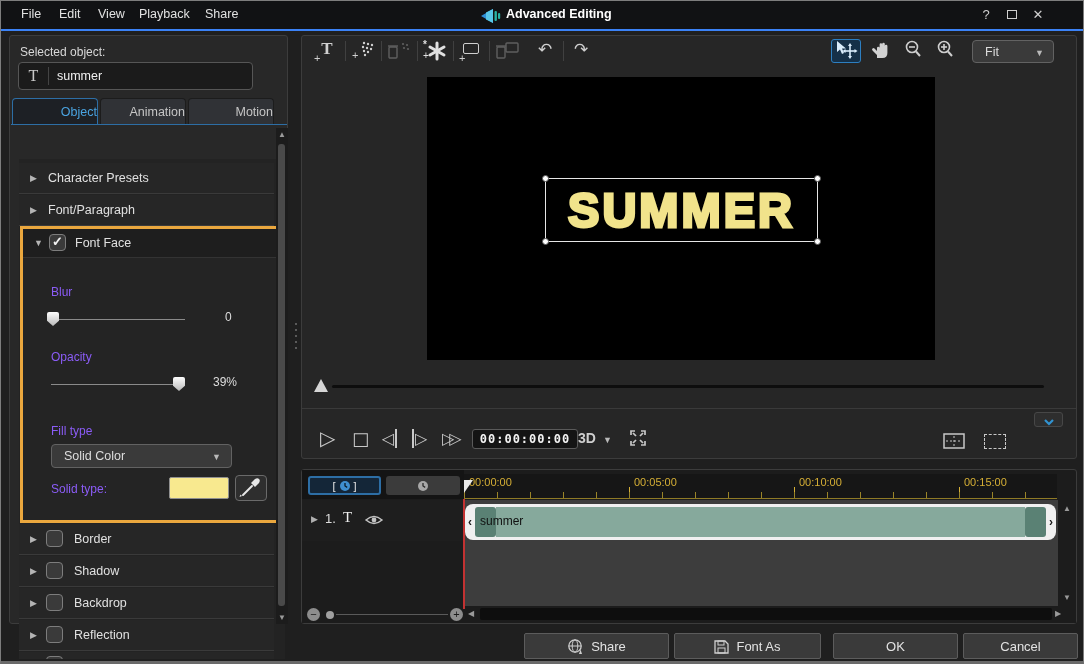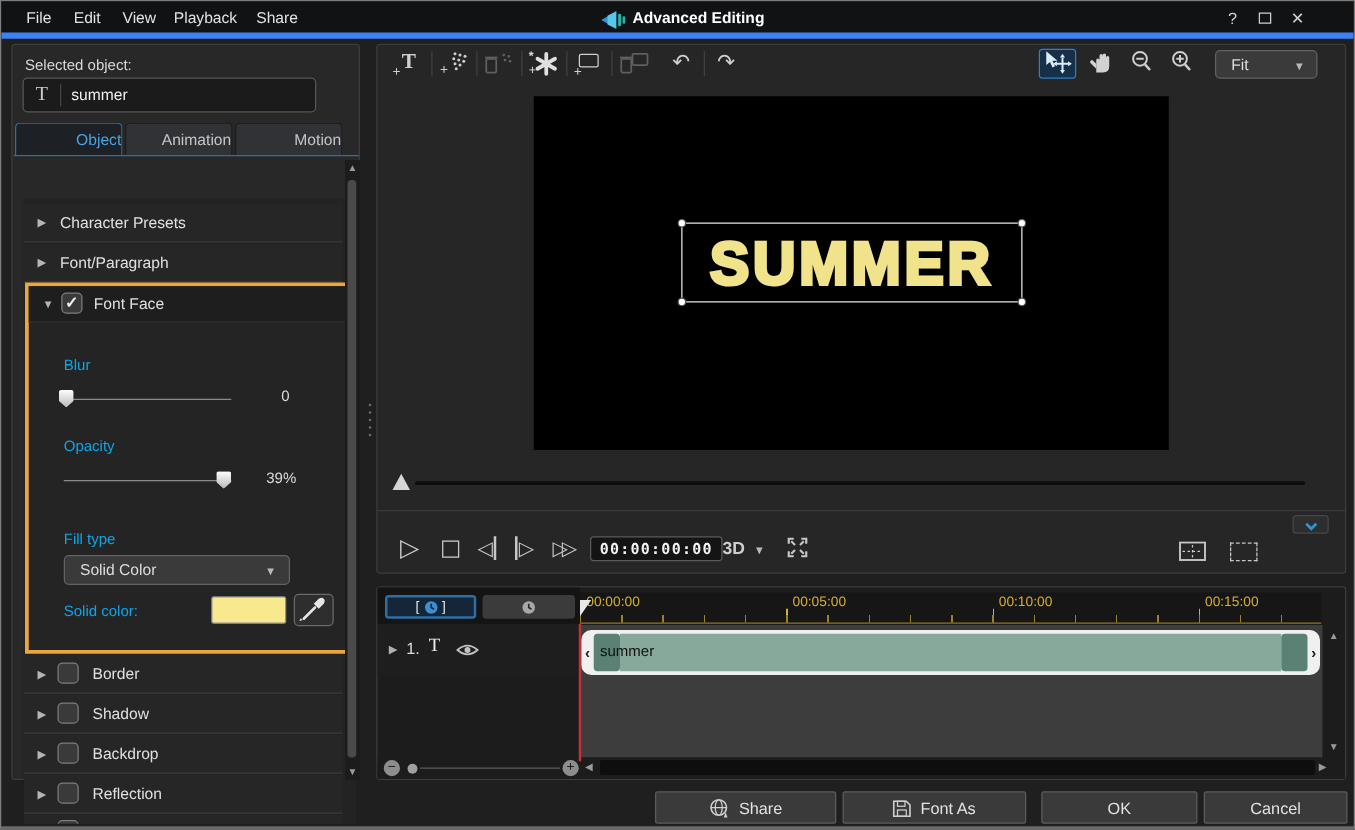--- a/index.html
+++ b/index.html
@@ -2,21 +2,21 @@
 <html><head>
 <meta charset="utf-8">
 <style>
   html,body{margin:0;padding:0;background:#3a3a3a;}
   *{box-sizing:border-box;font-family:"Liberation Sans",sans-serif;}
   .window{position:relative;width:1084px;height:664px;background:#1f1f1f;overflow:hidden;
           border:1px solid #7d7d7d;border-bottom:3px solid #6a6a6a;}
   .abs{position:absolute;}
   .txt{color:#d8d8d8;font-size:12px;}
   
-  .titlebar{left:0;top:0;width:100%;height:30px;background:#111214;border-bottom:5px solid #3b82f6;}
+  .titlebar{left:0;top:0;width:100%;height:30px;background:#111214;border-bottom:2px solid #3b82f6;}
   .menu-item{position:absolute;top:6px;color:#e2e2e2;font-size:12.5px;cursor:default;}
   .app-title{position:absolute;top:6px;color:#fff;font-size:12.5px;font-weight:bold;}
   .winctl{position:absolute;top:4px;width:22px;height:20px;color:#cfcfcf;font-size:13px;
           text-align:center;line-height:20px;}
   .maxbox{display:inline-block;width:10px;height:9px;border:1.5px solid #cfcfcf;margin-top:5px;}
   
   .lpanel{left:8px;top:34px;width:279px;height:589px;background:#282828;border:1px solid #3c3c3c;border-radius:3px;}
   .objinput{left:16px;top:60px;width:235px;height:28px;background:#1b1b1b;border:1px solid #565656;border-radius:4px;display:flex;align-items:center;}
   .objinput .tcell{width:30px;text-align:center;color:#c9c9c9;font-family:"Liberation Serif",serif;font-size:16px;border-right:1px solid #444;}
   .objinput input{flex:1;background:transparent;border:none;outline:none;color:#f0f0f0;font-size:12.5px;padding:0 8px;}
@@ -24,21 +24,21 @@
   .tab.inactive{background:#303236;color:#c5c5c5;border:1px solid #1c1c1c;border-bottom:none;}
   .tab.active{background:#1d2025;color:#4aa3e0;border:1px solid #2d6ea5;border-bottom:none;}
   .accordion{left:9px;top:123px;width:266px;height:500px;background:#232323;overflow:hidden;}
   .sec-row{position:absolute;left:0;width:255px;height:31px;border-bottom:1px solid #3a3a3a;background:#262626;}
   .sec-arrow{position:absolute;left:11px;top:10px;color:#b5b5b5;font-size:9px;}
   .sec-label{position:absolute;left:29px;top:8px;color:#e0e0e0;font-size:12.5px;}
   .cb{position:absolute;width:17px;height:17px;border:1px solid #7d7d7d;border-radius:4px;background:#3a3a3a;}
   .cb.checked::after{content:"✓";position:absolute;left:2px;top:-1px;color:#f2f2f2;font-size:13px;font-weight:bold;}
   .hl-box{position:absolute;left:1px;top:67px;width:262px;height:297px;border:3px solid #eaa73e;background:#242424;}
   .ff-head{position:absolute;left:0;top:0;width:100%;height:29px;background:#1e1e1e;border-bottom:1px solid #333;}
-  .ctl-label{position:absolute;color:#0ea5e9;font-size:12px;}
+  .ctl-label{position:absolute;color:#8b5cf6;font-size:12px;}
   .slider-track{position:absolute;width:134px;height:1px;background:#8a8a8a;}
   .slider-thumb{position:absolute;width:12px;height:14px;background:linear-gradient(#fdfdfd,#b9b9b9);
      clip-path:polygon(0 0,100% 0,100% 62%,50% 100%,0 62%);border-radius:2px;}
   .dropdown{position:absolute;background:#3a3a3a;border:1px solid #626262;border-radius:4px;color:#dddddd;font-size:12.5px;}
   .dd-arrow{position:absolute;color:#b9b9b9;font-size:9px;}
   .swatch{position:absolute;border:1px solid #909090;border-radius:2px;}
   .toolbtn-sm{position:absolute;background:#2e2e2e;border:1px solid #6a6a6a;border-radius:4px;}
   .scrollbar-v{position:absolute;background:#1c1c1c;}
   .sb-arrow{position:absolute;color:#9a9a9a;font-size:8px;width:100%;text-align:center;}
   .sb-thumb{position:absolute;left:2px;width:7px;background:#4a4a4a;border-radius:3px;}
@@ -139,21 +139,21 @@
         <div class="slider-track" style="left:28px;top:155px"></div>
         <div class="slider-thumb" style="left:150px;top:148px"></div>
         <span class="ctl-label" style="left:190px;top:146px;color:#dddddd">39%</span>
 
         <span class="ctl-label" style="left:28px;top:195px">Fill type</span>
         <div class="dropdown" style="left:28px;top:215px;width:181px;height:24px">
           <span style="position:absolute;left:12px;top:4px">Solid Color</span>
           <span class="dd-arrow" style="right:10px;top:7px">▼</span>
         </div>
 
-        <span class="ctl-label" style="left:28px;top:253px">Solid color:</span>
+        <span class="ctl-label" style="left:28px;top:253px">Solid type:</span>
         <div class="swatch" style="left:146px;top:248px;width:60px;height:22px;background:#f8e98f"></div>
         <div class="toolbtn-sm" style="left:212px;top:246px;width:32px;height:26px">
           <svg width="30" height="24" viewBox="0 0 30 24">
             <path d="M7 19 L16 10" stroke="#e6e6e6" stroke-width="2" stroke-linecap="round"></path>
             <path d="M15 7 l4 -4 q2.5 -1.5 4 0 t0 4 l-4 4 z" fill="#e6e6e6"></path>
             <path d="M6 20 l-2.5 1 1 -2.5 z" fill="#e6e6e6"></path>
           </svg>
         </div>
       </div>
 

